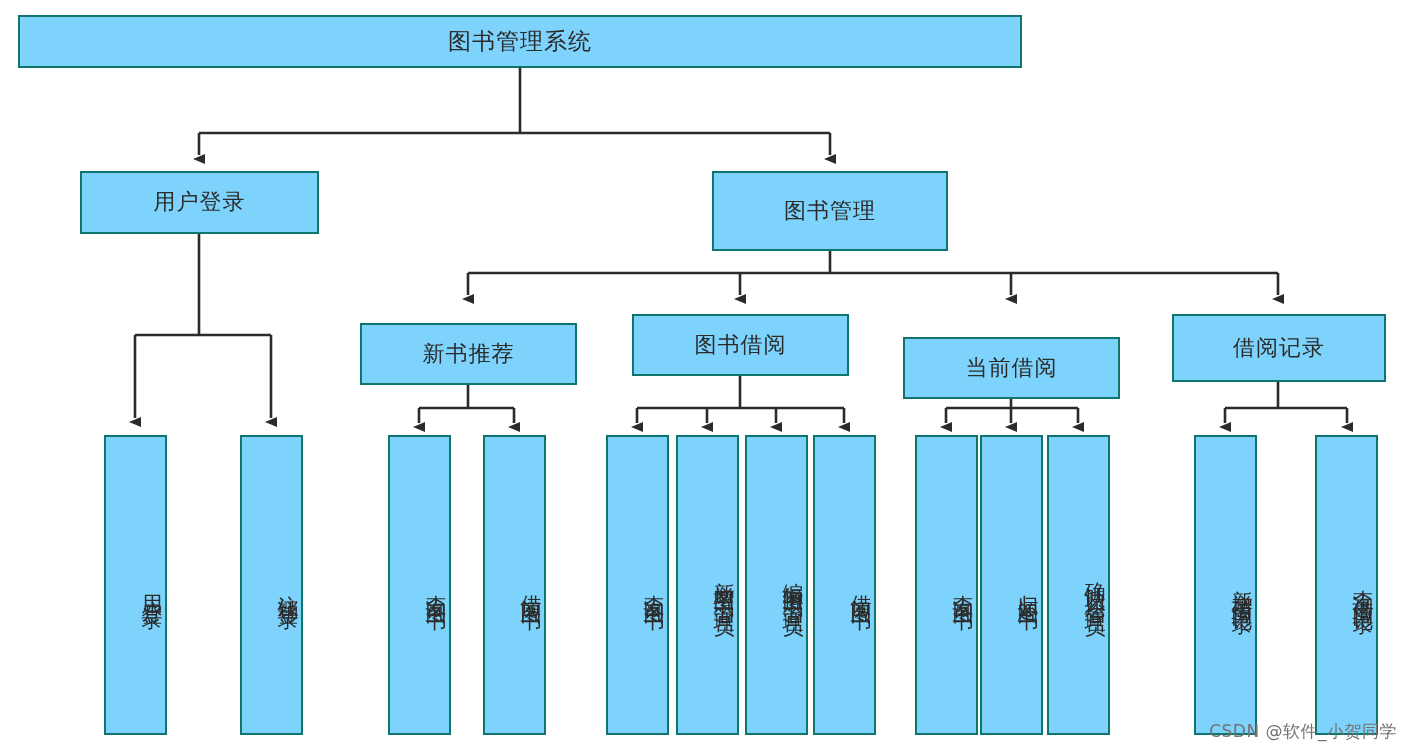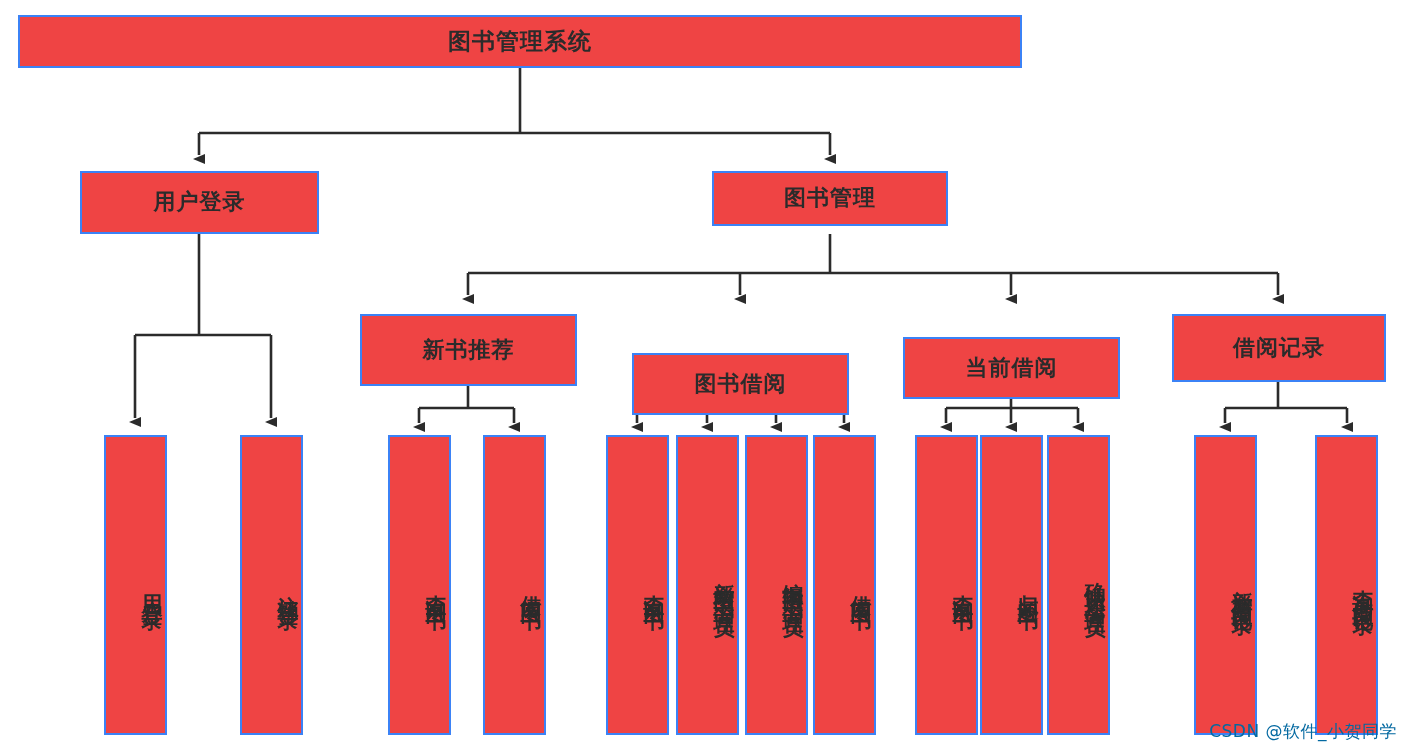--- a/index.html
+++ b/index.html
@@ -21,27 +21,26 @@
     position: absolute;
     left: 0;
     top: 0;
     width: 1405px;
     height: 747px;
     pointer-events: none;
   }
   .node {
     position: absolute;
     box-sizing: border-box;
-    border: 2px solid #3b82f6;
-    background: #ef4444;
+    border: 2px solid #0f766e;
+    background: #7dd3fc;
     display: flex;
     align-items: center;
     justify-content: center;
     color: #2b2b2b;
-    font-weight: bold;
   }
   .node-h {
     font-size: 22px;
     letter-spacing: 1px;
     line-height: 1.2;
     text-align: center;
   }
   .node-root {
     font-size: 23px;
   }
@@ -59,21 +58,21 @@
   }
   .node-v.tall {
     align-items: flex-start;
     padding-top: 4px;
   }
   .watermark {
     position: absolute;
     right: 8px;
     bottom: 4px;
     font-size: 17px;
-    color: #0369a1;
+    color: #737373;
     letter-spacing: 0.5px;
     user-select: none;
   }
 </style>
 </head>
 <body>
 
 <div id="canvas">
 
   <svg class="wires" viewBox="0 0 1405 747" xmlns="http://www.w3.org/2000/svg">
@@ -127,29 +126,29 @@
   </svg>
 
   <div class="node node-h node-root" style="left:18px; top:15px; width:1004px; height:53px;">
     <span>图书管理系统</span>
   </div>
 
   <div class="node node-h" style="left:80px; top:171px; width:239px; height:63px;">
     <span>用户登录</span>
   </div>
 
-  <div class="node node-h" style="left:712px; top:171px; width:236px; height:55px;">
+  <div class="node node-h" style="left:712px; top:171px; width:236px; height:80px;">
     <span>图书管理</span>
   </div>
 
-  <div class="node node-h" style="left:360px; top:314px; width:217px; height:72px;">
+  <div class="node node-h" style="left:360px; top:323px; width:217px; height:62px;">
     <span>新书推荐</span>
   </div>
 
-  <div class="node node-h" style="left:632px; top:314px; width:217px; height:62px;margin-top:39px;">
+  <div class="node node-h" style="left:632px; top:314px; width:217px; height:62px;">
     <span>图书借阅</span>
   </div>
 
   <div class="node node-h" style="left:903px; top:314px; width:217px; height:62px;margin-top:23px;">
     <span>当前借阅</span>
   </div>
 
   <div class="node node-h" style="left:1172px; top:314px; width:214px; height:68px;">
     <span>借阅记录</span>
   </div>

